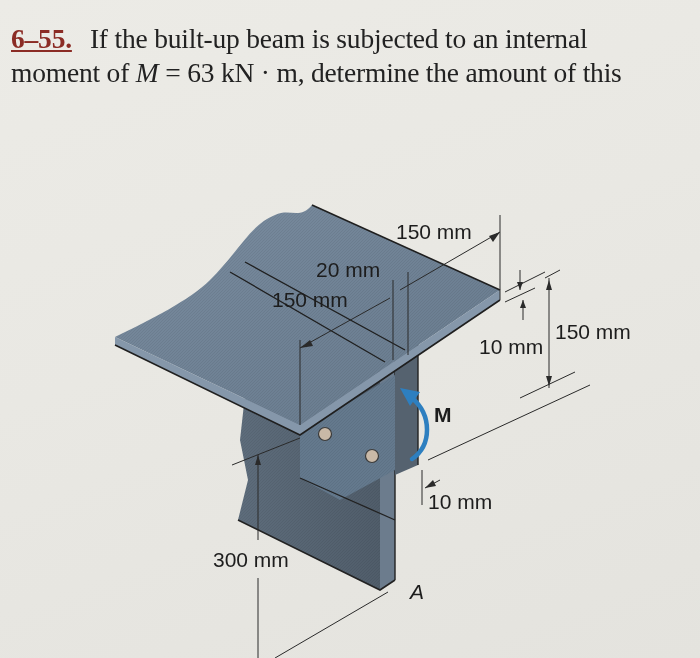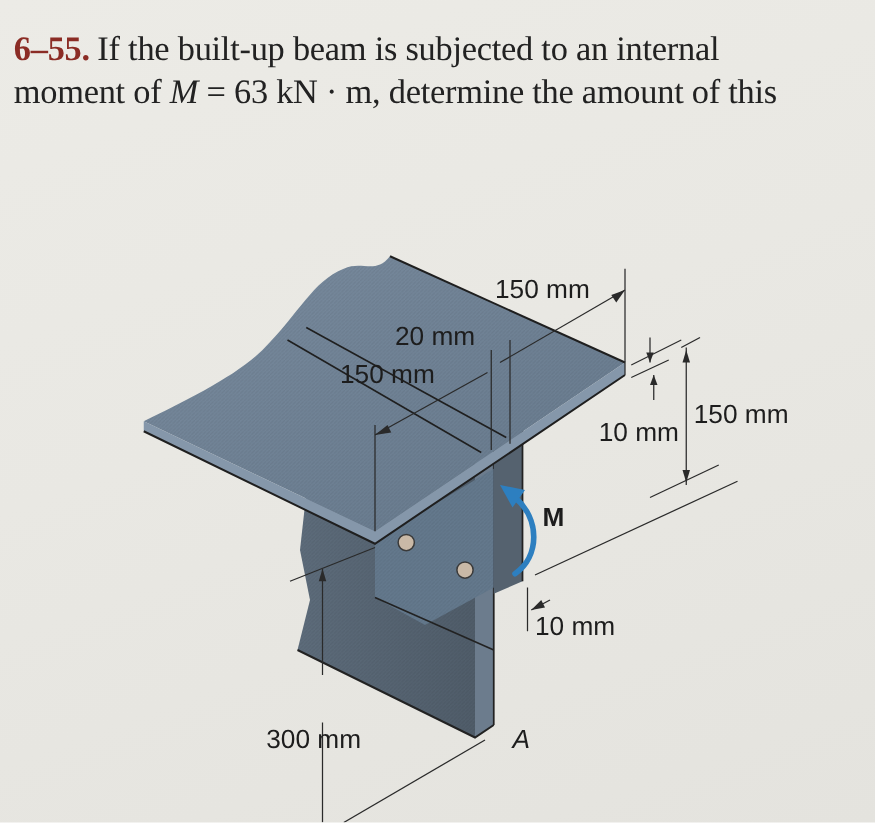--- a/index.html
+++ b/index.html
@@ -7,21 +7,21 @@
       width: 700px; height: 658px; overflow: hidden;
       background: linear-gradient(160deg, #ecebe6 0%, #e9e8e3 45%, #e4e3de 100%);
       font-family: "Liberation Serif", "DejaVu Serif", serif;
       color: #222;
       position: relative;
     }
     .problem {
       position: absolute; left: 11px; top: 22px; width: 690px;
       font-size: 27.5px; line-height: 34px; letter-spacing: -0.2px;
     }
-    .problem .num { color: #8b2c25; font-weight: bold; margin-right: 6px; }
+    .problem .num { color: #8b2c25; font-weight: bold; margin-right: 18px; text-decoration: underline; }
     .problem .line { display: block; white-space: nowrap; }
     .problem i { font-style: italic; }
     .figure { position: absolute; left: 0; top: 0; width: 700px; height: 658px; }
     .dim {
       position: absolute; font-size: 21px; color: #1d1d1d; white-space: nowrap;
       font-family: Liberation Sans, sans-serif;
     }
     .m-label { font-weight: bold; font-size: 21px; }
     .a-label { font-style: italic; }
   </style>
@@ -132,15 +132,15 @@
     </g>
   </svg>
 
   <span class="dim" style="left:396px; top:220px;">150 mm</span>
   <span class="dim" style="left:316px; top:258px;">20 mm</span>
   <span class="dim" style="left:272px; top:288px;">150 mm</span>
   <span class="dim" style="left:479px; top:335px;">10 mm</span>
   <span class="dim" style="left:555px; top:320px;">150 mm</span>
   <span class="dim m-label" style="left:434px; top:403px;">M</span>
   <span class="dim" style="left:428px; top:490px;">10 mm</span>
-  <span class="dim" style="left:213px; top:548px;margin-top:32px;">300 mm</span>
+  <span class="dim" style="left:213px; top:548px;">300 mm</span>
   <span class="dim a-label" style="left:410px; top:580px;">A</span>
 </div>
 
 </body></html>

